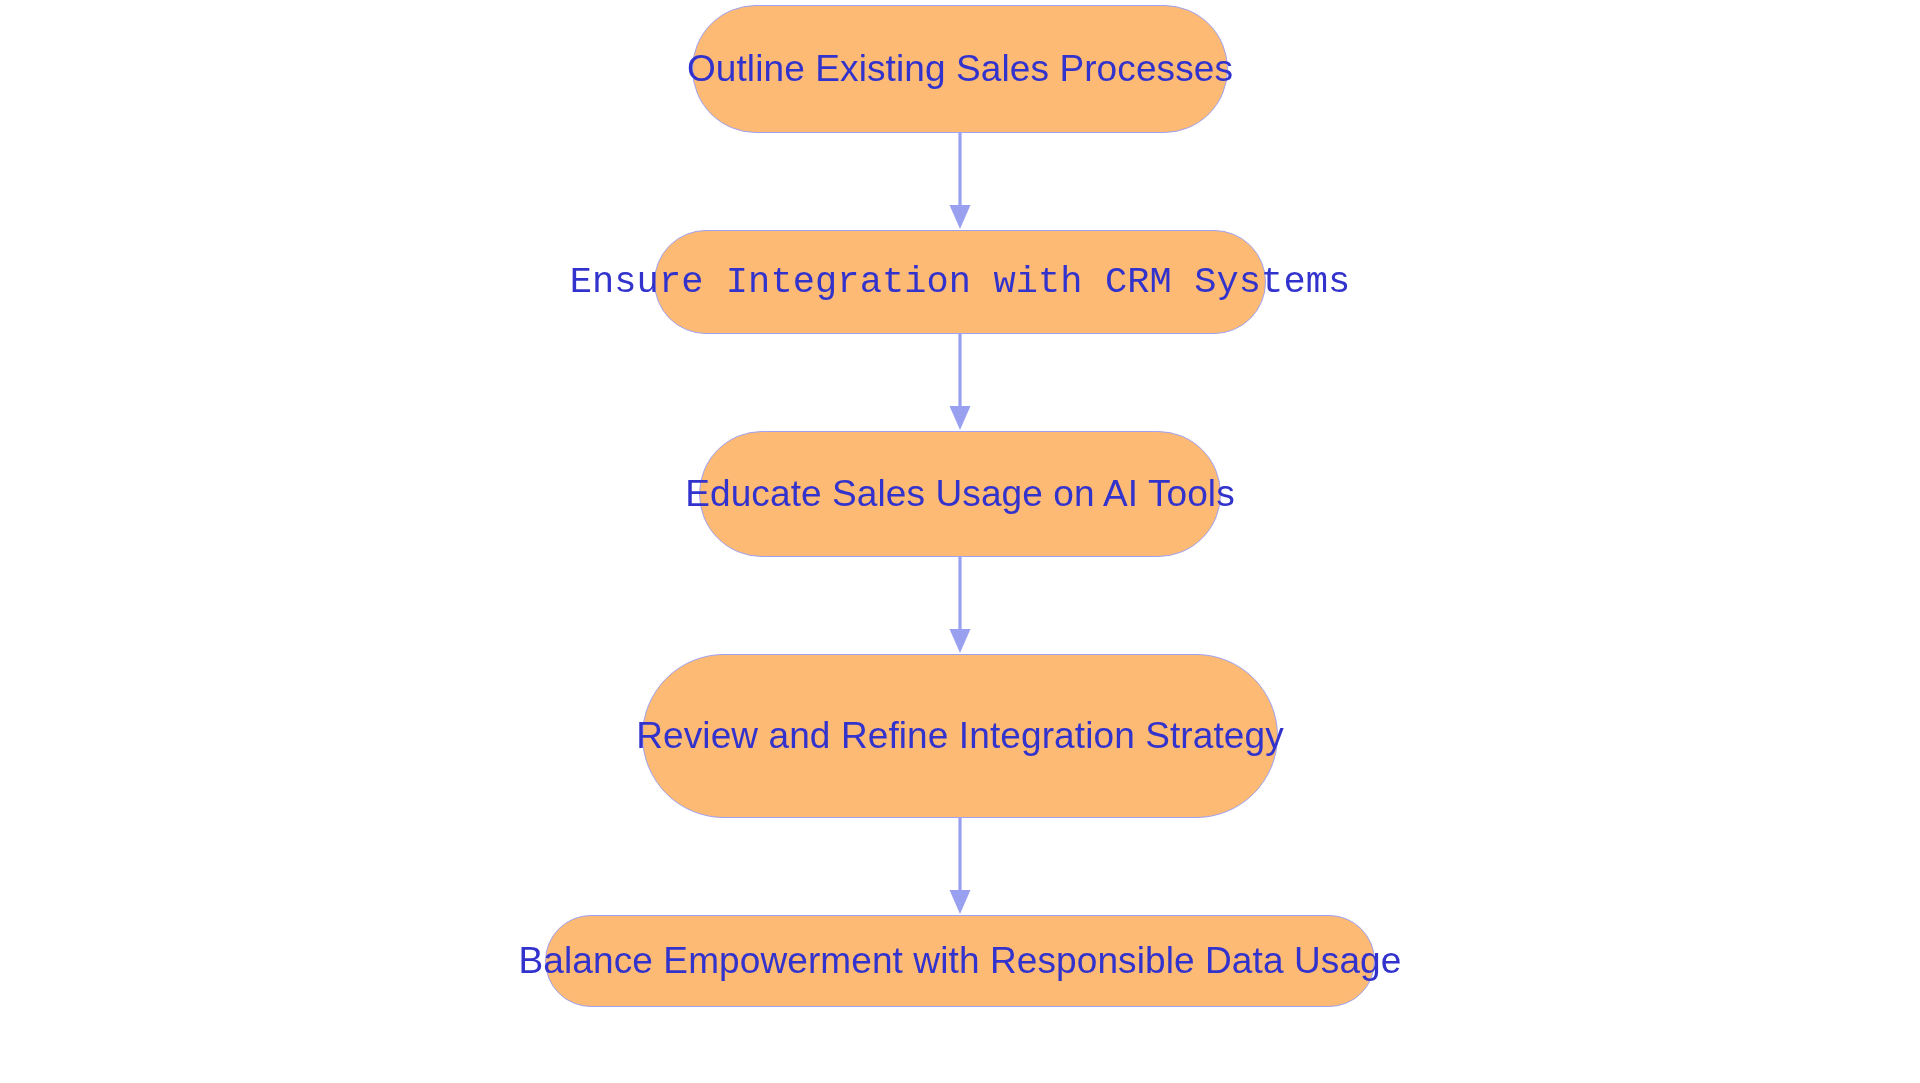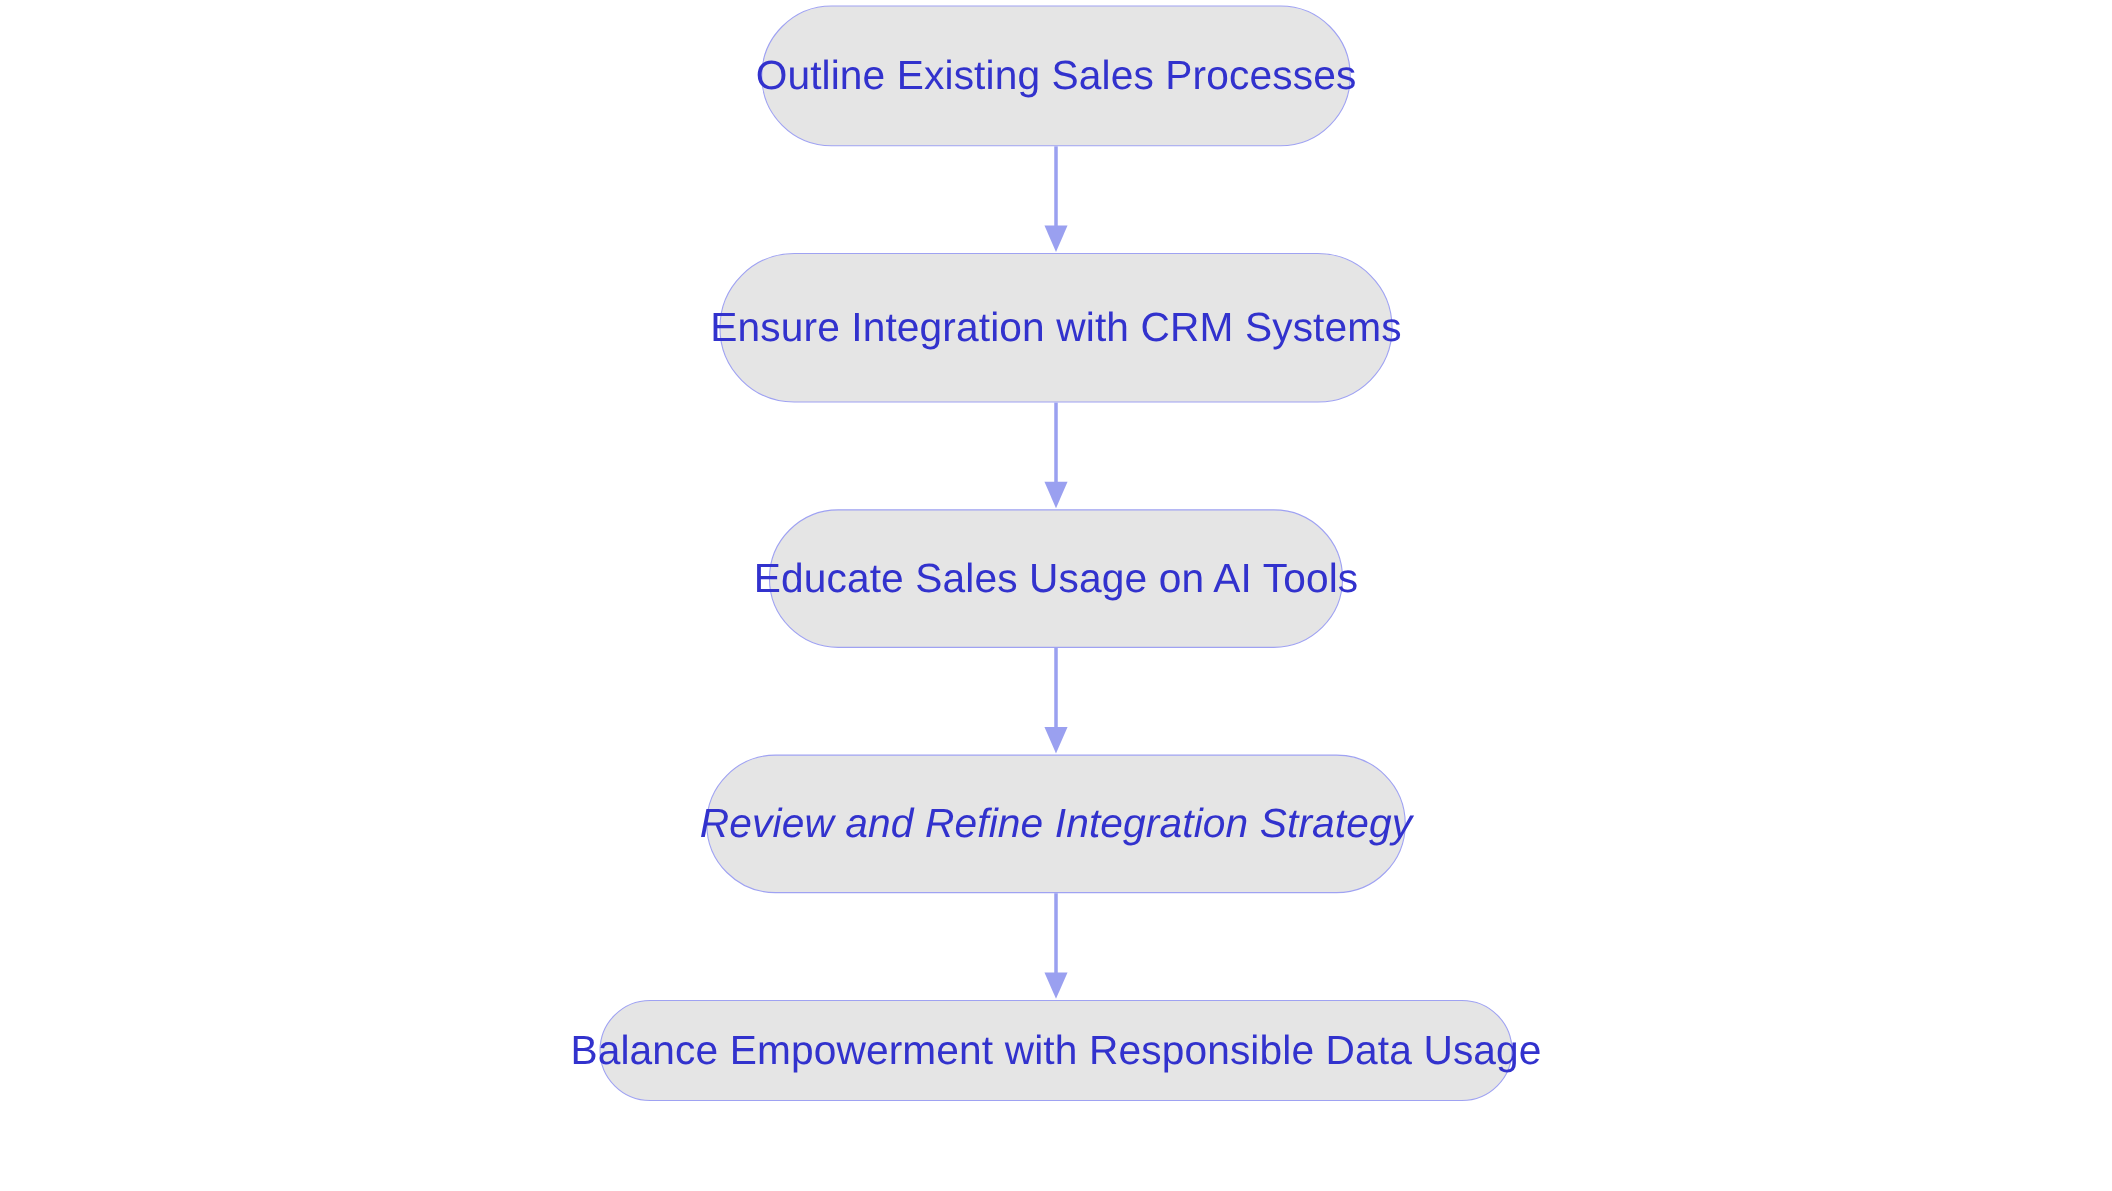--- a/index.html
+++ b/index.html
@@ -21,21 +21,21 @@
     height: 1083px;
     background: #ffffff;
     display: flex;
     flex-direction: column;
     align-items: center;
     justify-content: flex-start;
   }
 
   .flow-node {
     box-sizing: border-box;
-    background: #e5e5e5;
+    background: #fdba74;
     border: 1.6px solid #9fa2f2;
     border-radius: 9999px;
     color: #3232cd;
     display: flex;
     align-items: center;
     justify-content: center;
     text-align: center;
     font-family: "Liberation Sans", sans-serif;
     font-weight: 400;
     letter-spacing: 0.1px;
@@ -44,23 +44,23 @@
   }
 
   .node-label {
     display: block;
     line-height: 1.1;
     color: #3232cd;
   }
 
   
   .node-1 { width: 536px; height: 128px; font-size: 37px; }
-  .node-2 { width: 612px; height: 136px; font-size: 37px; }
+  .node-2 { width: 612px; height: 104px; font-size: 37px; font-family: Liberation Mono, monospace; }
   .node-3 { width: 522px; height: 126px; font-size: 37px; }
-  .node-4 { width: 636px; height: 126px; font-size: 37px; font-style: italic; }
+  .node-4 { width: 636px; height: 164px; font-size: 37px; }
   .node-5 { width: 830px; height: 92px; font-size: 37px; }
 
   .flow-connector {
     position: relative;
     width: 40px;
     height: 97px;
     display: flex;
     align-items: flex-start;
     justify-content: center;
     flex: none;

